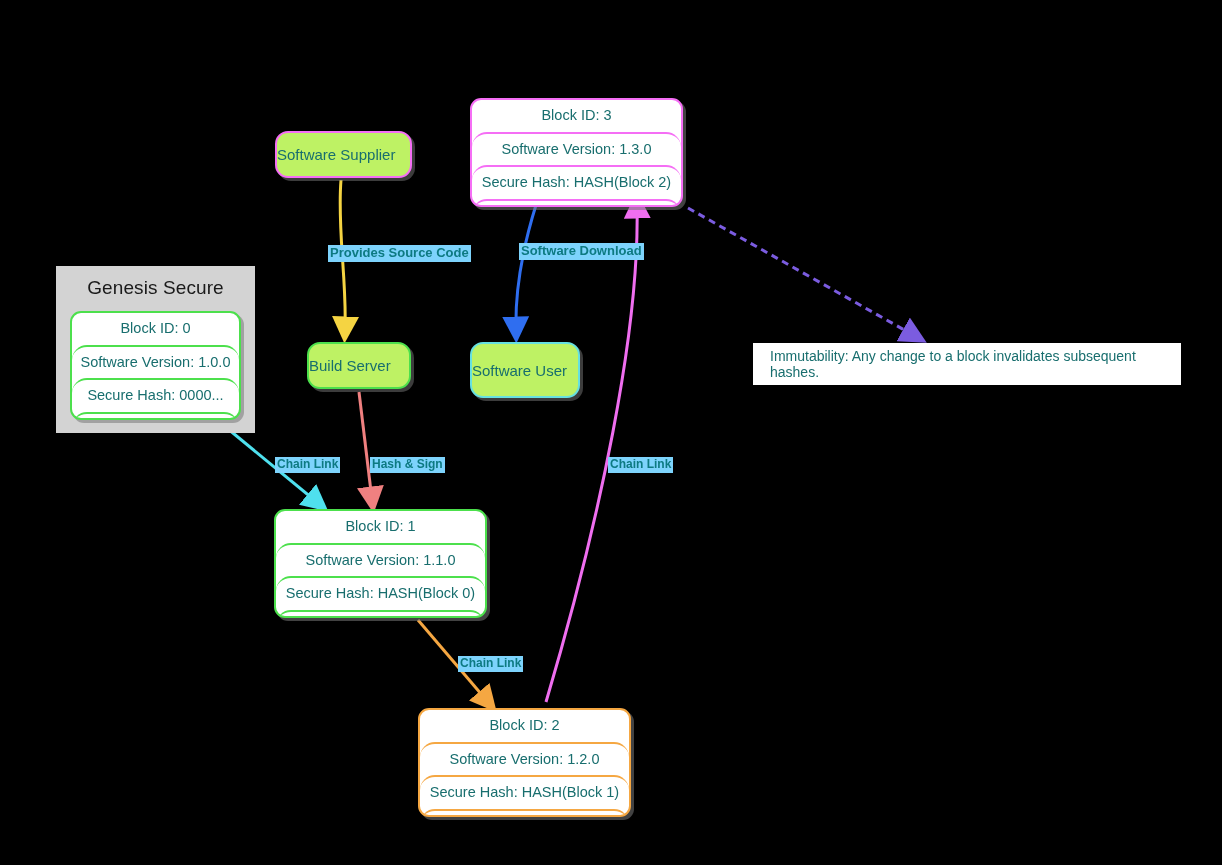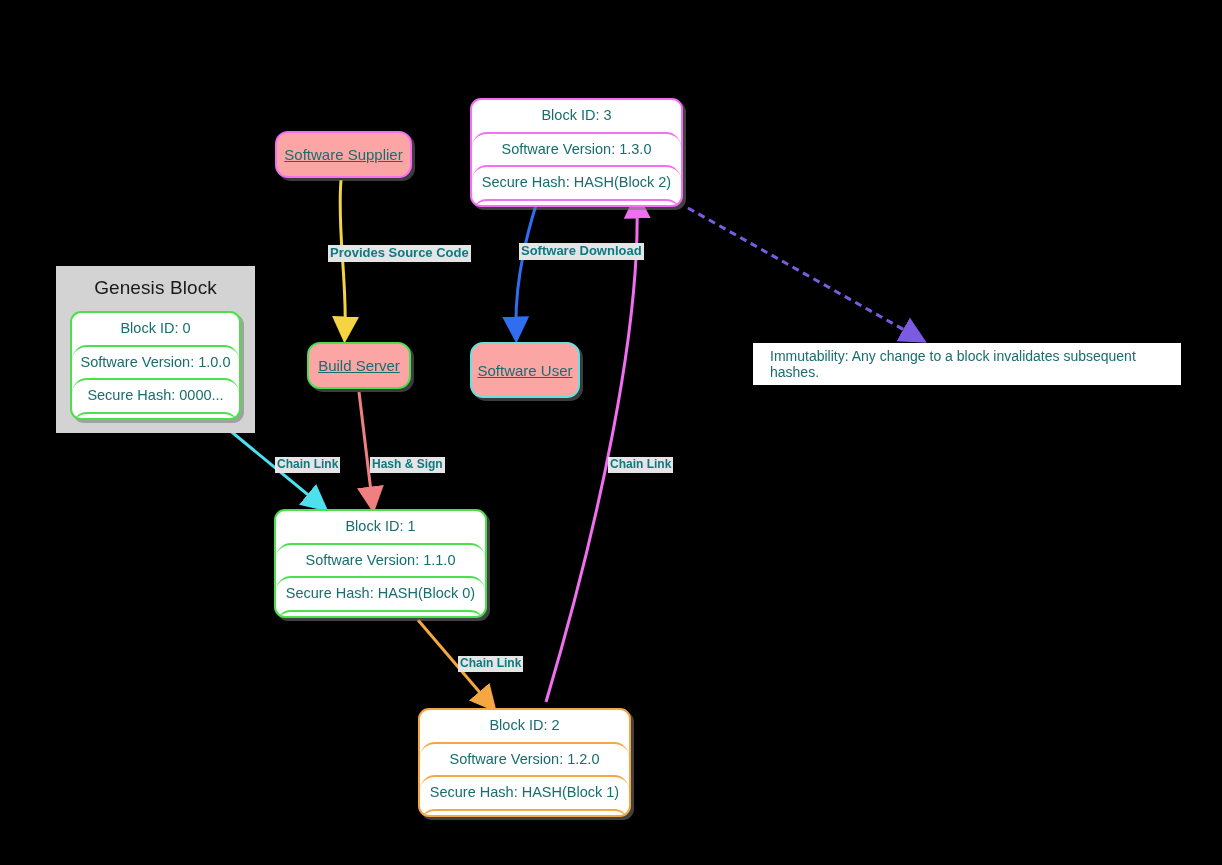--- a/index.html
+++ b/index.html
@@ -66,32 +66,31 @@
   }
   .block-row + .block-row {
     border-top-style: solid;
     border-top-width: 2px;
     border-radius: 15px;
   }
 
   
   .node {
     position: absolute;
-    background: #fca5a5;
+    background: #bef264;
     border-radius: 13px;
     border-style: solid;
     border-width: 2.5px;
     box-sizing: border-box;
     display: flex;
     align-items: center;
-    justify-content: center;
+    justify-content: flex-start;
     font-size: 15px;
     color: #186e6e;
     box-shadow: 3px 3px 0 rgba(120,120,120,0.5);
-    text-decoration: underline;
   }
 
   
   .note {
     position: absolute;
     background: #ffffff;
     border: none;
     box-sizing: border-box;
     display: flex;
     align-items: center;
@@ -100,21 +99,21 @@
     padding-left: 17px;
     justify-content: flex-end;
   }
 
   
   .edge-label {
     position: absolute;
     font-size: 13px;
     font-weight: bold;
     color: #0d7a82;
-    background: #e5e5e5;
+    background: #7dd3fc;
     white-space: nowrap;
     line-height: 1.15;
     padding: 1px 2px;
   }
   .edge-label.small { font-size: 12px; }
 </style>
 </head>
 <body>
 
 <div id="stage">
@@ -153,21 +152,21 @@
     <path d="M359,392 L372,500" fill="none" stroke="#f08080" stroke-width="3" marker-end="url(#ah-salmon)"></path>
 
     <path d="M418,620 L488,702" fill="none" stroke="#f5a742" stroke-width="3" marker-end="url(#ah-orange)"></path>
 
     <path d="M546,702 C600,520 640,330 637,205" fill="none" stroke="#f06ef0" stroke-width="3" marker-end="url(#ah-pink)"></path>
 
     <path d="M688,208 L915,336" fill="none" stroke="#7b5ce0" stroke-width="3" stroke-dasharray="7,5" marker-end="url(#ah-purple)"></path>
   </svg>
 
   <div class="subgraph" style="left:56px; top:266px; width:199px; height:167px;">
-    <div class="subgraph-title">Genesis Block</div>
+    <div class="subgraph-title">Genesis Secure</div>
   </div>
 
   <div class="block" style="left:70px; top:311px; width:171px; height:109px; border-color:#4ce04c;">
     <div class="block-row" style="border-top-color:#4ce04c;">Block ID: 0</div>
     <div class="block-row" style="border-top-color:#4ce04c;">Software Version: 1.0.0</div>
     <div class="block-row" style="border-top-color:#4ce04c;">Secure Hash: 0000...</div>
     <div class="block-row" style="border-top-color:#4ce04c;">Timestamp: ...</div>
   </div>
 
   <div class="block" style="left:274px; top:509px; width:213px; height:109px; border-color:#4ce04c;">

